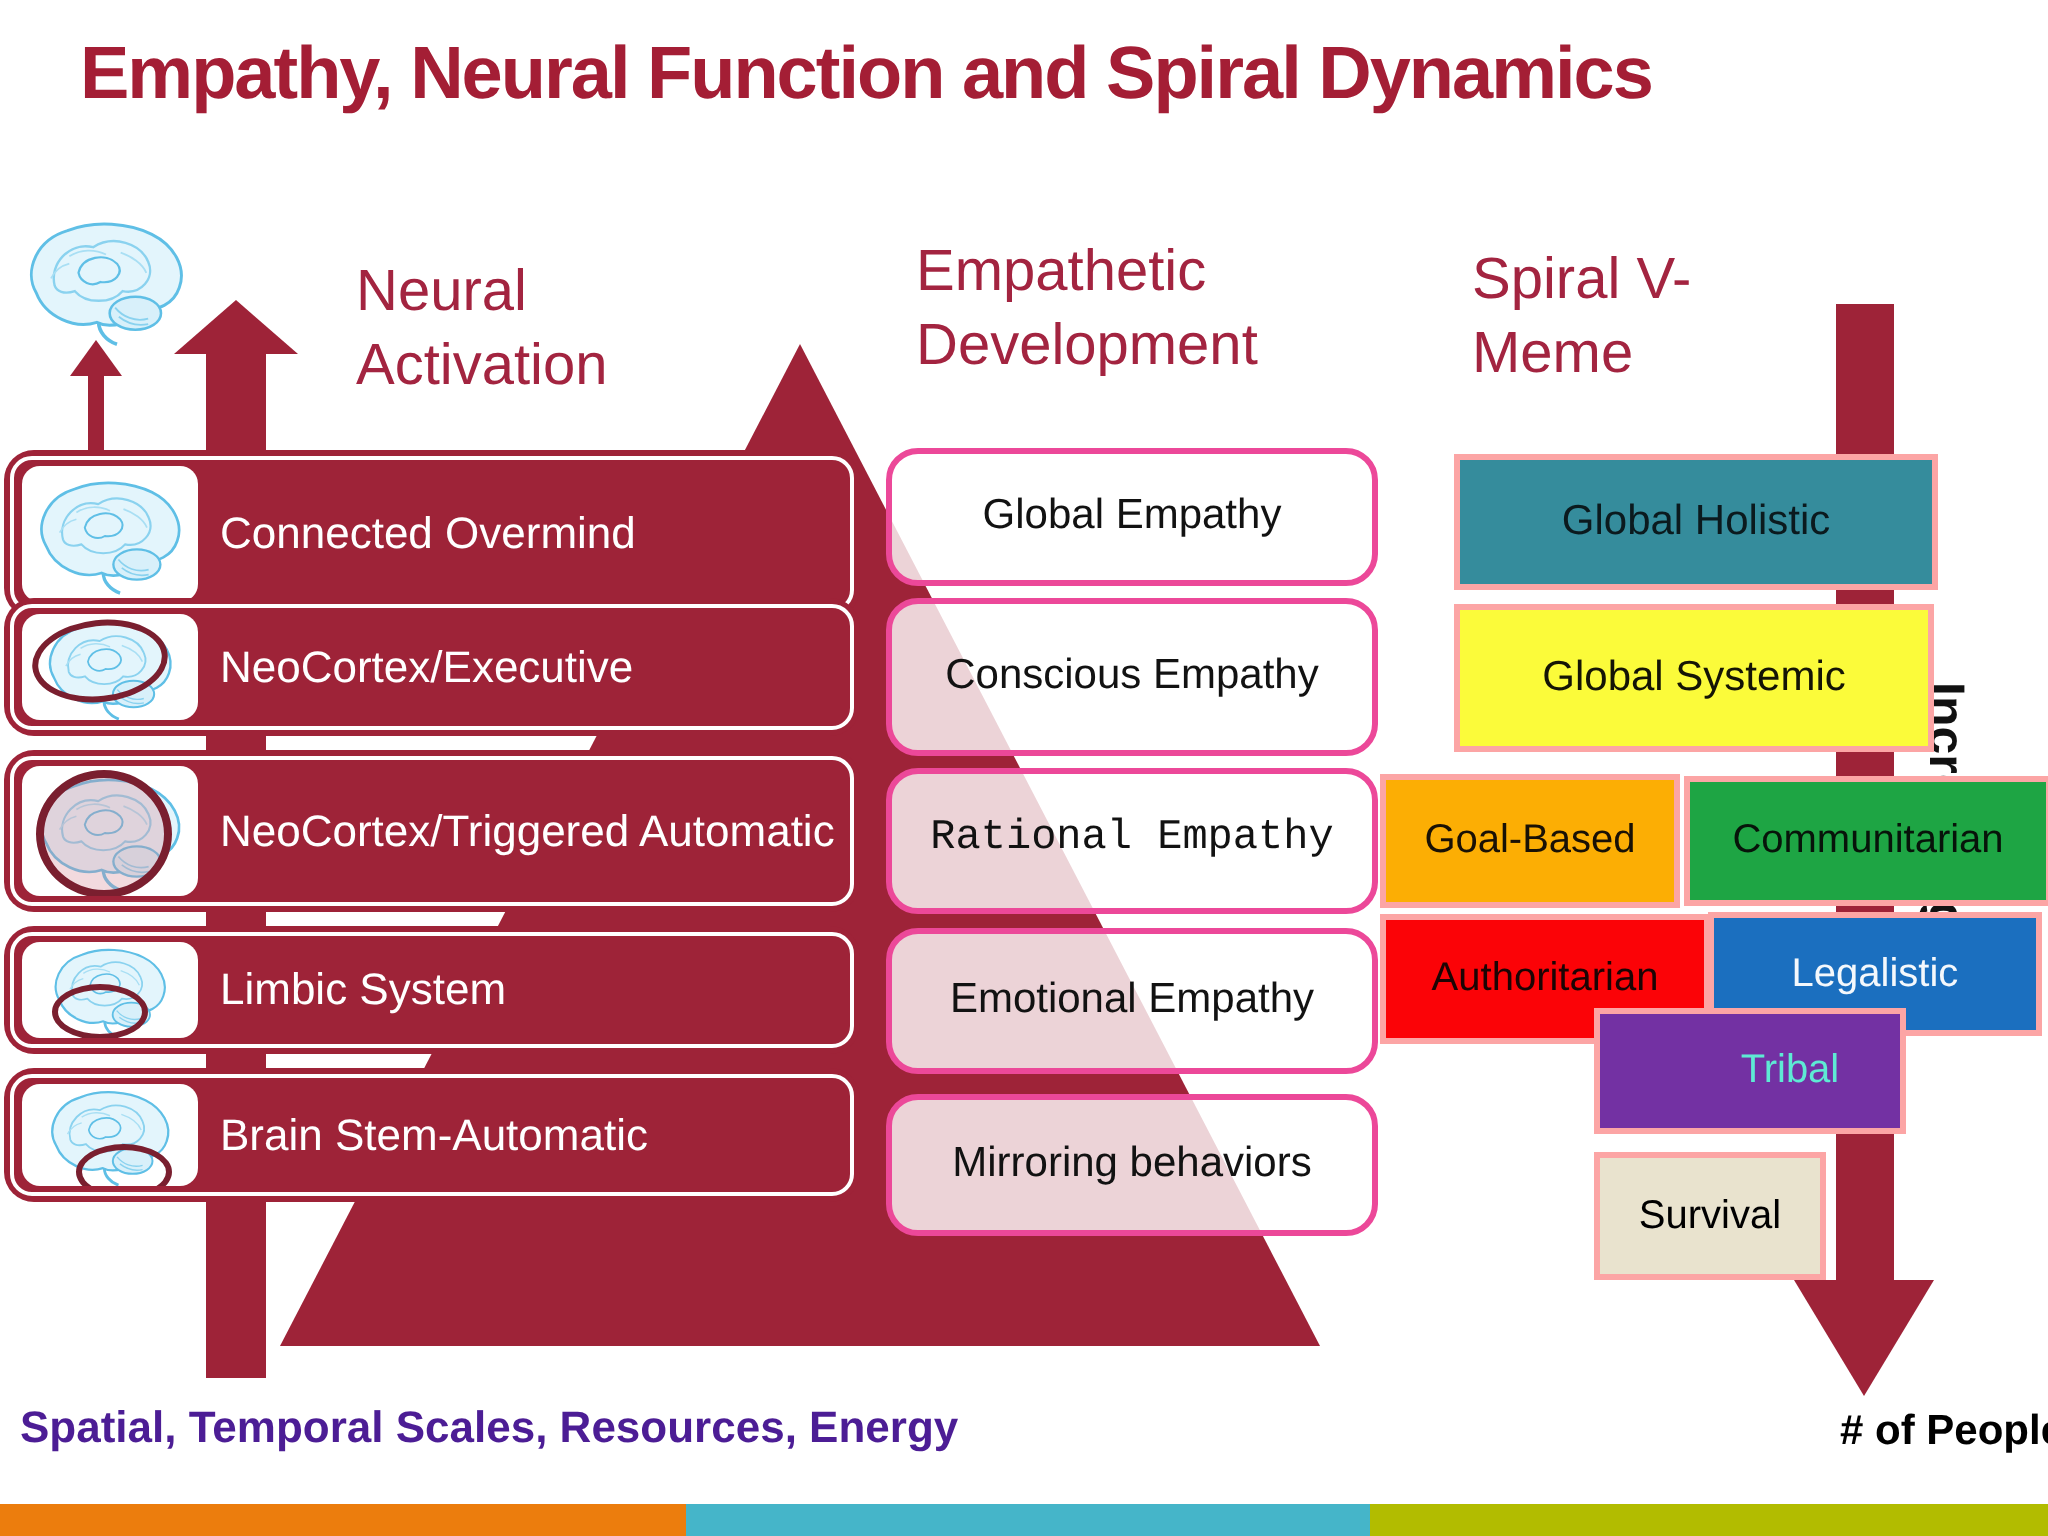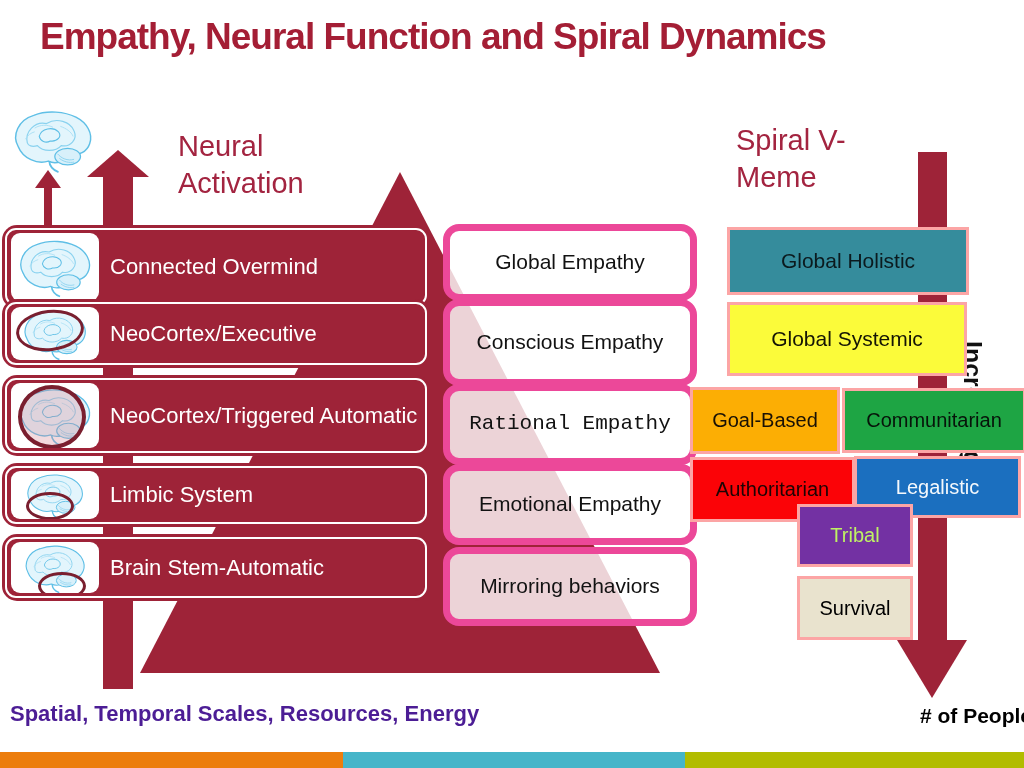--- a/index.html
+++ b/index.html
@@ -30,21 +30,21 @@
   .brainbox{position:absolute;left:9px;top:8px;bottom:8px;width:88px;background:#fff;border-radius:9px;overflow:hidden;}
   .brain-svg{position:absolute;left:2px;top:1px;width:84px;height:100%;}
   .hl{position:absolute;border-radius:50%;border:3px solid #7A1F2F;}
   .hl-cortex{left:5px;top:3px;width:62px;height:35px;transform:rotate(-6deg);}
   .hl-full{left:7px;top:2px;width:60px;height:56px;border-width:4px;background:rgba(214,140,152,0.32);}
   .hl-limbic{left:15px;top:21px;width:42px;height:22px;}
   .hl-stem{left:27px;top:30px;width:42px;height:22px;}
   .nrow-label{position:absolute;left:108px;top:0;bottom:0;right:10px;display:flex;align-items:center;
               color:#fff;font-size:22px;line-height:1.15;}
   
-  .ebox{left:443px;width:240px;background:rgba(255,255,255,0.8);border:7px solid #ec4899;border-radius:16px;
+  .ebox{left:443px;width:240px;background:rgba(255,255,255,0.8);border:3px solid #ec4899;border-radius:16px;
         display:flex;align-items:center;justify-content:center;text-align:center;
         font-size:21px;line-height:1.15;color:#121212;z-index:3;}
   .ebox-1{top:224px;height:63px;}
   .ebox-2{top:299px;height:73px;}
   .ebox-3{top:384px;height:67px;font-family:Liberation Mono, monospace;}
   .ebox-4{top:464px;height:67px;}
   .ebox-5{top:547px;height:65px;}
   
   .sbox{border:3px solid #fca5a5;display:flex;align-items:center;justify-content:center;text-align:center;
         font-size:20px;line-height:1.15;z-index:4;}
@@ -104,20 +104,21 @@
   <svg class="abs float-brain" viewBox="0 0 100 72">
     <use href="#brain"></use>
   </svg>
   <svg class="abs dbl-arrow" viewBox="0 0 30 82">
     <polygon points="15,0 28,18 2,18" style="fill: rgb(158, 35, 56);"></polygon>
     <rect x="11" y="16" width="8" height="50" style="fill: rgb(158, 35, 56);"></rect>
     <polygon points="15,82 28,64 2,64" style="fill: rgb(158, 35, 56);"></polygon>
   </svg>
 
   <div class="abs colhead head-neural" style="color: rgb(163, 36, 64);">Neural Activation</div>
+  <div class="abs colhead head-empathy" style="color: rgb(163, 36, 64);">Empathetic Development</div>
   <div class="abs colhead head-spiral" style="color: rgb(163, 36, 64);">Spiral V-Meme</div>
 
   <div class="abs vlabel">Increasing</div>
 
   <div class="abs nrow nrow-1">
     <div class="brainbox">
       <svg class="brain-svg" viewBox="0 0 100 72">
           <use href="#brain"></use>
         </svg>
     </div>
@@ -165,21 +166,21 @@
   <div class="abs ebox ebox-3">Rational Empathy</div>
   <div class="abs ebox ebox-4">Emotional Empathy</div>
   <div class="abs ebox ebox-5">Mirroring behaviors</div>
 
   <div class="abs sbox sbox-holistic" style="background: rgb(53, 140, 156); color: rgb(11, 26, 30);">Global Holistic</div>
   <div class="abs sbox sbox-systemic" style="background: rgb(251, 251, 58); color: rgb(20, 20, 5);">Global Systemic</div>
   <div class="abs sbox sbox-goal" style="background: rgb(252, 174, 4); color: rgb(25, 17, 5);">Goal-Based</div>
   <div class="abs sbox sbox-comm" style="background: rgb(30, 165, 68); color: rgb(7, 20, 10);">Communitarian</div>
   <div class="abs sbox sbox-auth" style="background: rgb(251, 3, 7); color: rgb(28, 4, 4);">Authoritarian</div>
   <div class="abs sbox sbox-legal" style="background: rgb(27, 111, 191); color: rgb(244, 248, 252);">Legalistic</div>
-  <div class="abs sbox sbox-tribal" style="background: rgb(115, 49, 163); color: #bef264;">Tribal</div>
+  <div class="abs sbox sbox-tribal" style="background: rgb(115, 49, 163); color: #5eead4; padding-left: 40px;">Tribal</div>
   <div class="abs sbox sbox-survival" style="background: rgb(233, 227, 206); color: #000000;">Survival</div>
 
   <div class="abs fleft">Spatial, Temporal Scales, Resources, Energy</div>
   <div class="abs fright"># of People</div>
 
   <div class="abs bar bar-1" style="background: rgb(236, 125, 13);"></div>
   <div class="abs bar bar-2" style="background: rgb(69, 181, 201);"></div>
   <div class="abs bar bar-3" style="background: rgb(178, 188, 0);"></div>
 
 </div>

